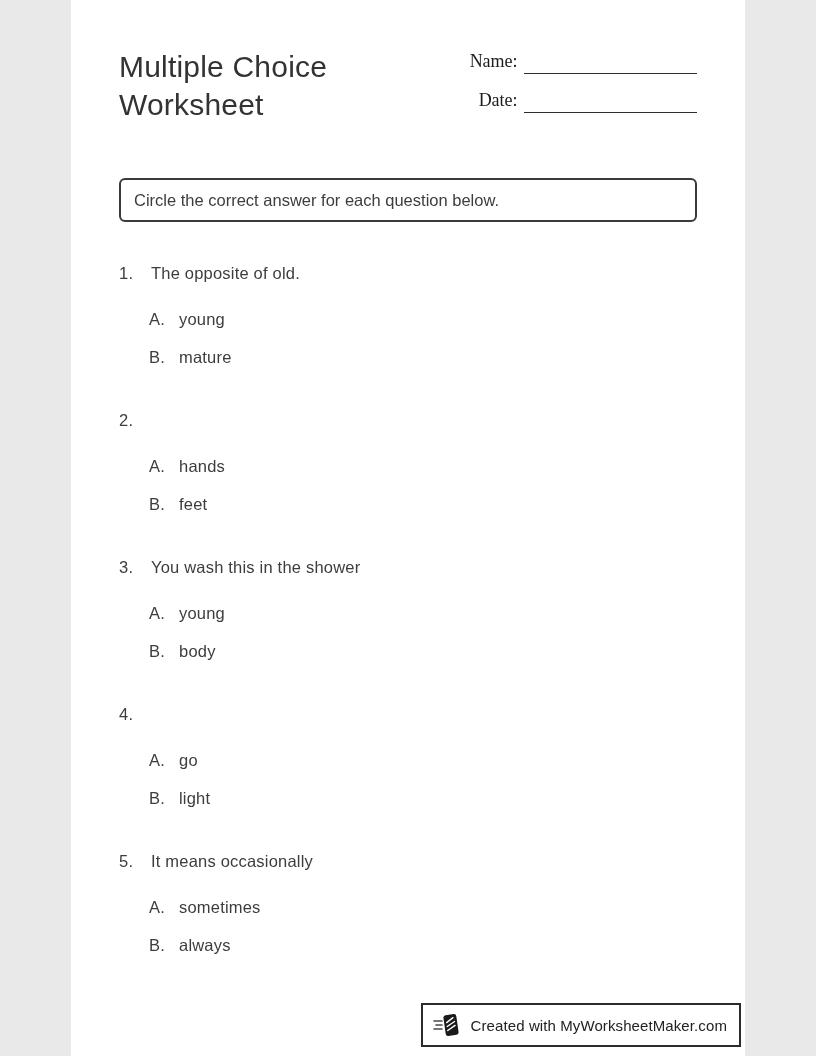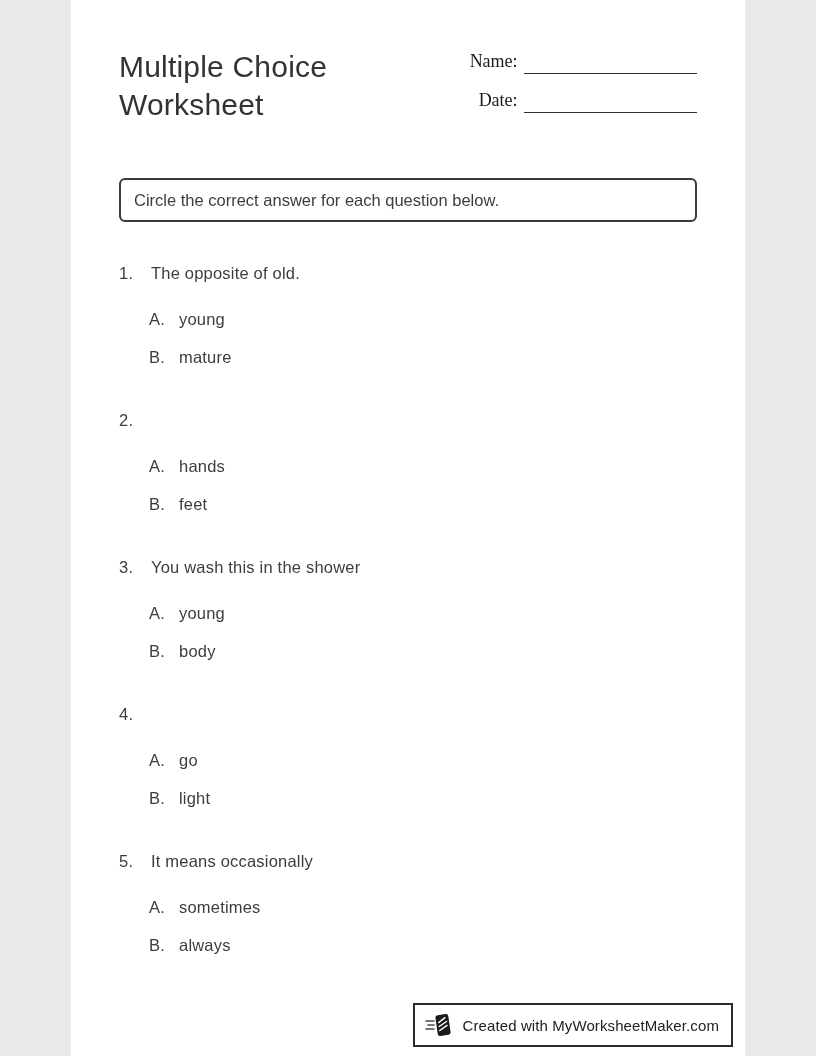--- a/index.html
+++ b/index.html
@@ -55,21 +55,21 @@
   .question { margin-bottom: 39px; }
   .q-line { display: flex; font-size: 16.5px; line-height: 24px; letter-spacing: 0.2px; }
   .q-num { width: 32px; flex: 0 0 32px; }
   .options { margin-top: 22px; margin-left: 30px; }
   .option { display: flex; font-size: 16.5px; line-height: 24px; letter-spacing: 0.2px; margin-bottom: 14px; }
   .option:last-child { margin-bottom: 0; }
   .opt-letter { width: 30px; flex: 0 0 30px; }
   
   .footer-badge {
     position: absolute;
-    right: 12px;
+    right: 4px;
     bottom: 9px;
     display: flex;
     align-items: center;
     gap: 10px;
     border: 2px solid #2b2b2b;
     background: #ffffff;
     padding: 7px 12px 7px 10px;
   }
   .footer-text { font-size: 15px; color: #222222; letter-spacing: 0.1px; }
   .logo-icon { width: 28px; height: 26px; display: block; }

